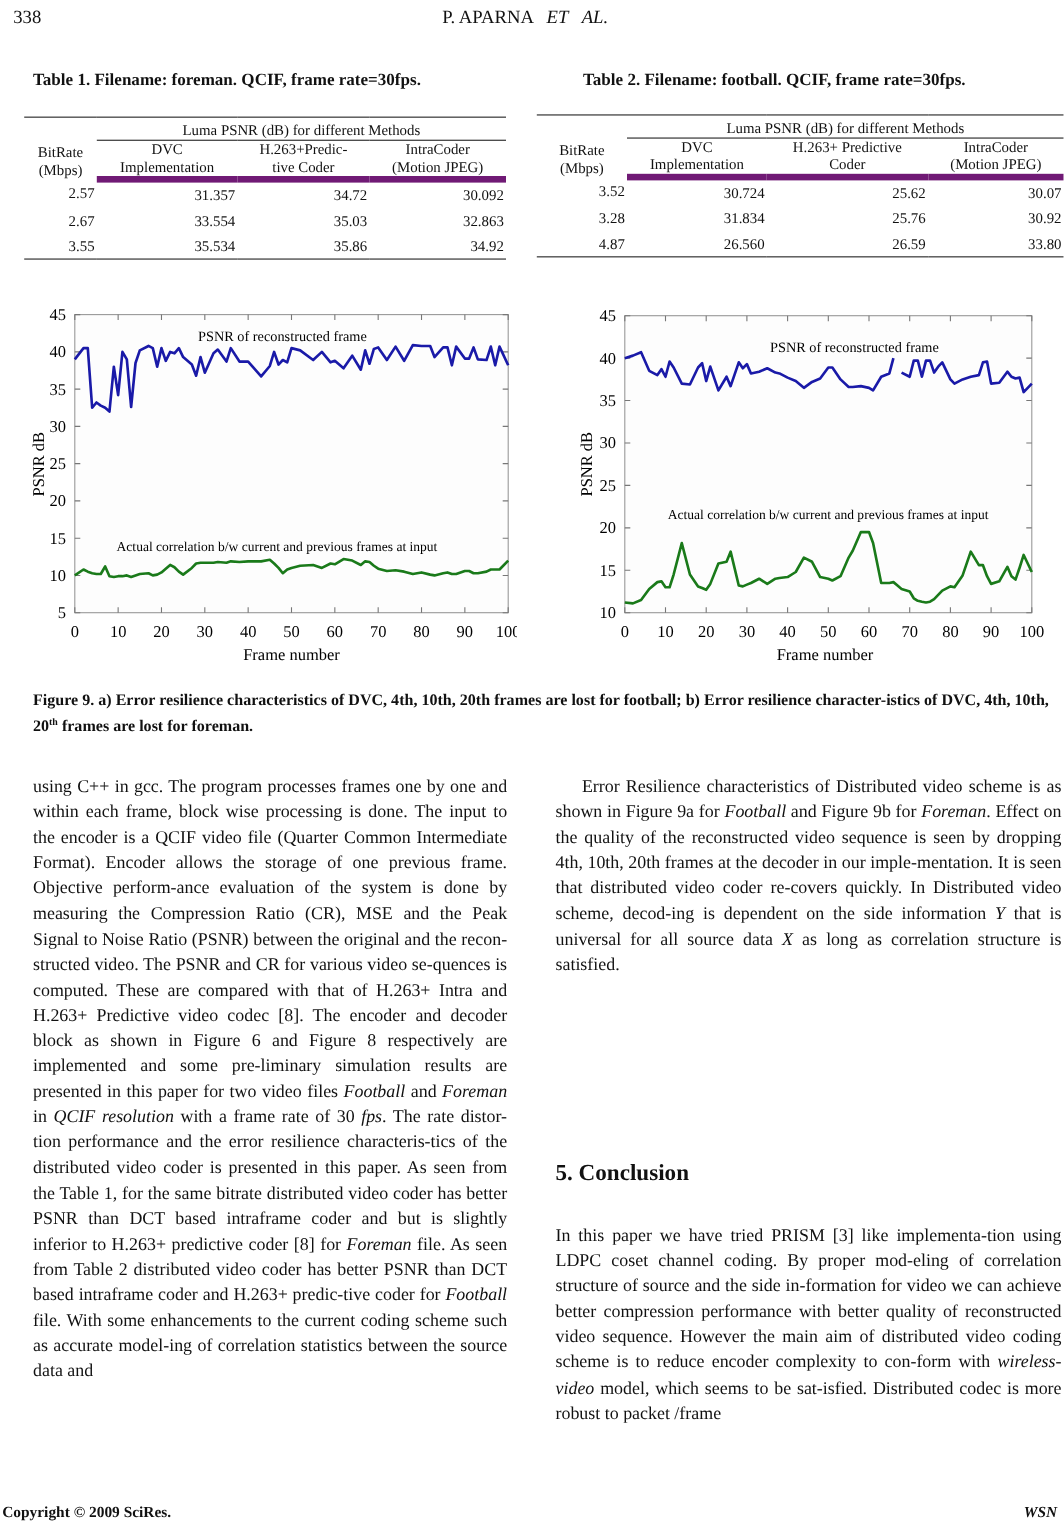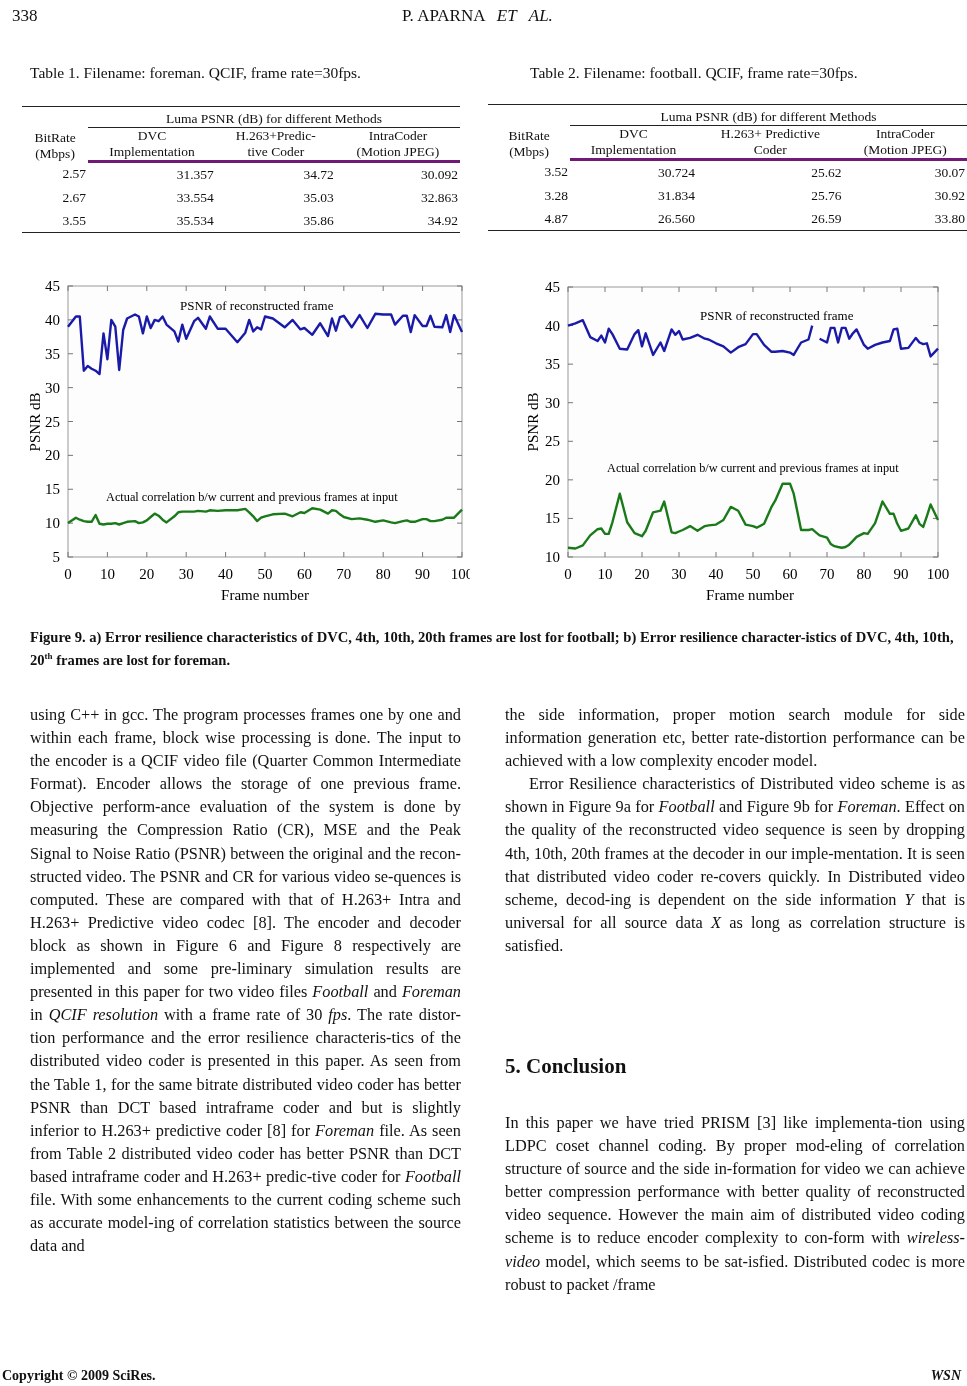--- a/index.html
+++ b/index.html
@@ -1,24 +1,24 @@
 <!DOCTYPE html>
 <html><head>
 <meta charset="utf-8">
 <style>
   html,body{margin:0;padding:0;background:#fff;}
   body{width:967px;height:1386px;position:relative;overflow:hidden;font-family:"Liberation Serif","DejaVu Serif",serif;color:#111;}
   .abs{position:absolute;}
   .hdr{top:6px;font-size:17px;}
-  .tcap{font-weight:normal;font-size:15.5px;top:64px;white-space:nowrap;}
+  .tcap{font-weight:bold;font-size:15.5px;top:64px;white-space:nowrap;}
   table.dt{border-collapse:collapse;font-size:13.5px;text-align:center;}
   table.dt td,table.dt th{font-weight:normal;padding:0 2px;line-height:16px;}
   table.dt tr.top th{border-top:1.5px solid #222;}
   table.dt tr.grp th.g{border-bottom:1px solid #222;padding-top:4px;}
-  table.dt tr.hdrrow th{border-bottom:3px solid #701a75;}
+  table.dt tr.hdrrow th{border-bottom:6px solid #701a75;}
   table.dt tbody td{height:23px;text-align:right;}
   table.dt tbody tr:last-child td{border-bottom:1.5px solid #222;margin-top:20px;}
   svg text{font-family:"Liberation Serif","DejaVu Serif",serif;}
   .figcap{top:628px;left:30px;width:930px;font-weight:bold;font-size:14.6px;line-height:19px;}
   .figcap sup{font-size:9px;}
   .col{font-size:16.3px;line-height:23.1px;text-align:justify;}
   .col p{margin:0;}
   .col .ind{text-indent:24px;}
   .sec{font-weight:bold;font-size:21px;}
   .foot{top:1368px;font-size:14px;font-weight:bold;}
@@ -274,20 +274,19 @@
   <text x="107" y="200" font-size="12.3">Actual correlation b/w current and previous frames at input</text>
   <text x="250" y="328" font-size="15" text-anchor="middle">Frame  number</text>
   <text transform="translate(38,150) rotate(-90)" font-size="15" text-anchor="middle">PSNR  dB</text>
 </svg>
 
 <div class="abs figcap"><span>Figure 9. a) Error resilience characteristics of DVC, 4th, 10th, 20th frames are lost for football; b) Error resilience character-istics of DVC, 4th, 10th, 20</span><sup>th</sup><span> frames are lost for foreman.</span></div>
 
 <div class="abs col" id="leftcol" style="left:30px;top:703px;width:431px;"><span>using C++ in gcc. The program processes frames one by one and within each frame, block wise processing is done. The input to the encoder is a QCIF video file (Quarter Common Intermediate Format). Encoder allows the storage of one previous frame. Objective perform-ance evaluation of the system is done by measuring the Compression Ratio (CR), MSE and the Peak Signal to Noise Ratio (PSNR) between the original and the recon-structed video. The PSNR and CR for various video se-quences is computed. These are compared with that of H.263+ Intra and H.263+ Predictive video codec [8]. The encoder and decoder block as shown in Figure 6 and Figure 8 respectively are implemented and some pre-liminary simulation results are presented in this paper for two video files </span><i>Football</i><span> and </span><i>Foreman</i><span> in </span><i>QCIF resolution</i><span> with a frame rate of 30 </span><i>fps</i><span>. The rate distor-tion performance and the error resilience characteris-tics of the distributed video coder is presented in this paper. As seen from the Table 1, for the same bitrate distributed video coder has better PSNR than DCT based intraframe coder and but is slightly inferior to H.263+ predictive coder [8] for </span><i>Foreman</i><span> file. As seen from Table 2 distributed video coder has better PSNR than DCT based intraframe coder and H.263+ predic-tive coder for </span><i>Football</i><span> file. With some enhancements to the current coding scheme such as accurate model-ing of correlation statistics between the source data and</span></div>
 
 <div class="abs col" style="left:505px;top:703px;width:460px;">
-  <p>the side information, proper motion search module for side information generation etc, better rate-distortion performance can be achieved with a low complexity encoder model.</p>
   <p class="ind" id="rp2"><span>Error Resilience characteristics of Distributed video scheme is as shown in Figure 9a for </span><i>Football</i><span> and Figure 9b for </span><i>Foreman</i><span>. Effect on the quality of the reconstructed video sequence is seen by dropping 4th, 10th, 20th frames at the decoder in our imple-mentation. It is seen that distributed video coder re-covers quickly. In Distributed video scheme, decod-ing is dependent on the side information </span><i>Y</i><span> that is universal for all source data </span><i>X</i><span> as long as correlation structure is satisfied.</span></p>
 </div>
 <div class="abs sec" style="left:505px;top:1054px;text-align:center;">5. Conclusion</div>
 <div class="abs col" id="concl" style="left:505px;top:1111px;width:460px;"><span>In this paper we have tried PRISM [3] like implementa-tion using LDPC coset channel coding. By proper mod-eling of correlation structure of source and the side in-formation for video we can achieve better compression performance with better quality of reconstructed video sequence. However the main aim of distributed video coding scheme is to reduce encoder complexity to con-form with </span><i>wireless-video</i><span> model, which seems to be sat-isfied. Distributed codec is more robust to packet /frame</span></div>
 
 <div class="abs foot" style="left:2px;">Copyright © 2009 SciRes.</div>
 <div class="abs foot" style="right:6px;font-weight:bold;font-style:italic;">WSN</div>
 
 </body></html>

